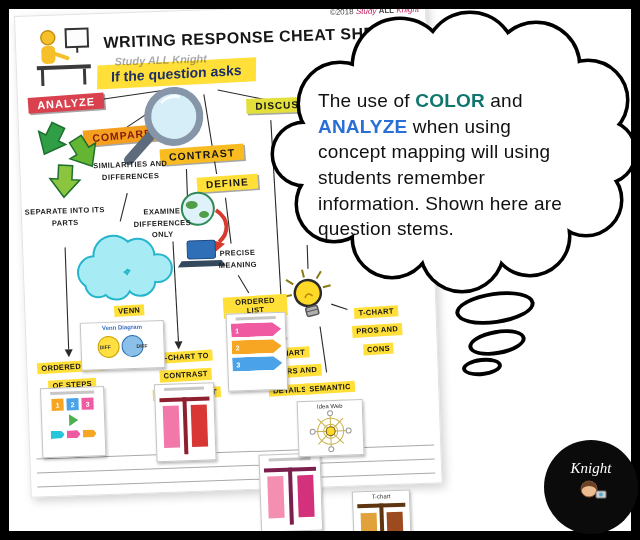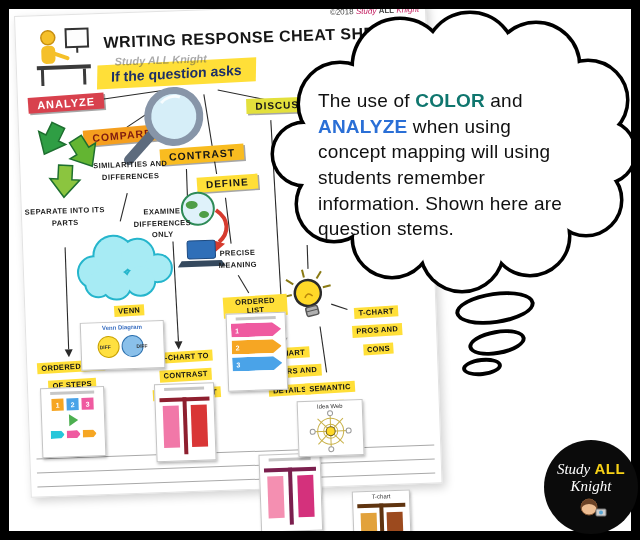--- a/index.html
+++ b/index.html
@@ -390,24 +390,20 @@
     </svg>
     <div class="bubble-text">
       <span>The use of </span><span class="accent-color">COLOR</span><span> and </span><span class="accent-images">ANALYZE</span><span> when using concept mapping will using students remember information. Shown here are question stems.</span>
     </div>
   </div>
   <div class="tail tail1"></div>
   <div class="tail tail2"></div>
   <div class="tail tail3"></div>
 
   <div class="logo">
-    <div class="logo-line1">
-      <span class="w1">Study</span>
-      <span class="w2">ALL</span>
-    </div>
     <div class="logo-line2">Knight</div>
     <svg width="36" height="24" viewBox="0 0 36 24" style="margin-top:1px;">
       <circle cx="16" cy="11" r="8" fill="#edbd92" stroke="#8a5a35"></circle>
       <path d="M8,11 A8,8 0 0 1 24,11 L24,14 A8,6 0 0 0 8,14 Z" fill="#6b4226"></path>
       <rect x="23" y="13" width="10" height="7" rx="1" fill="#cfcfcf" stroke="#777"></rect>
       <circle cx="28" cy="16.5" r="2" fill="#5aa7d6"></circle>
     </svg>
   </div>
 
   <div class="frame-border"></div>

